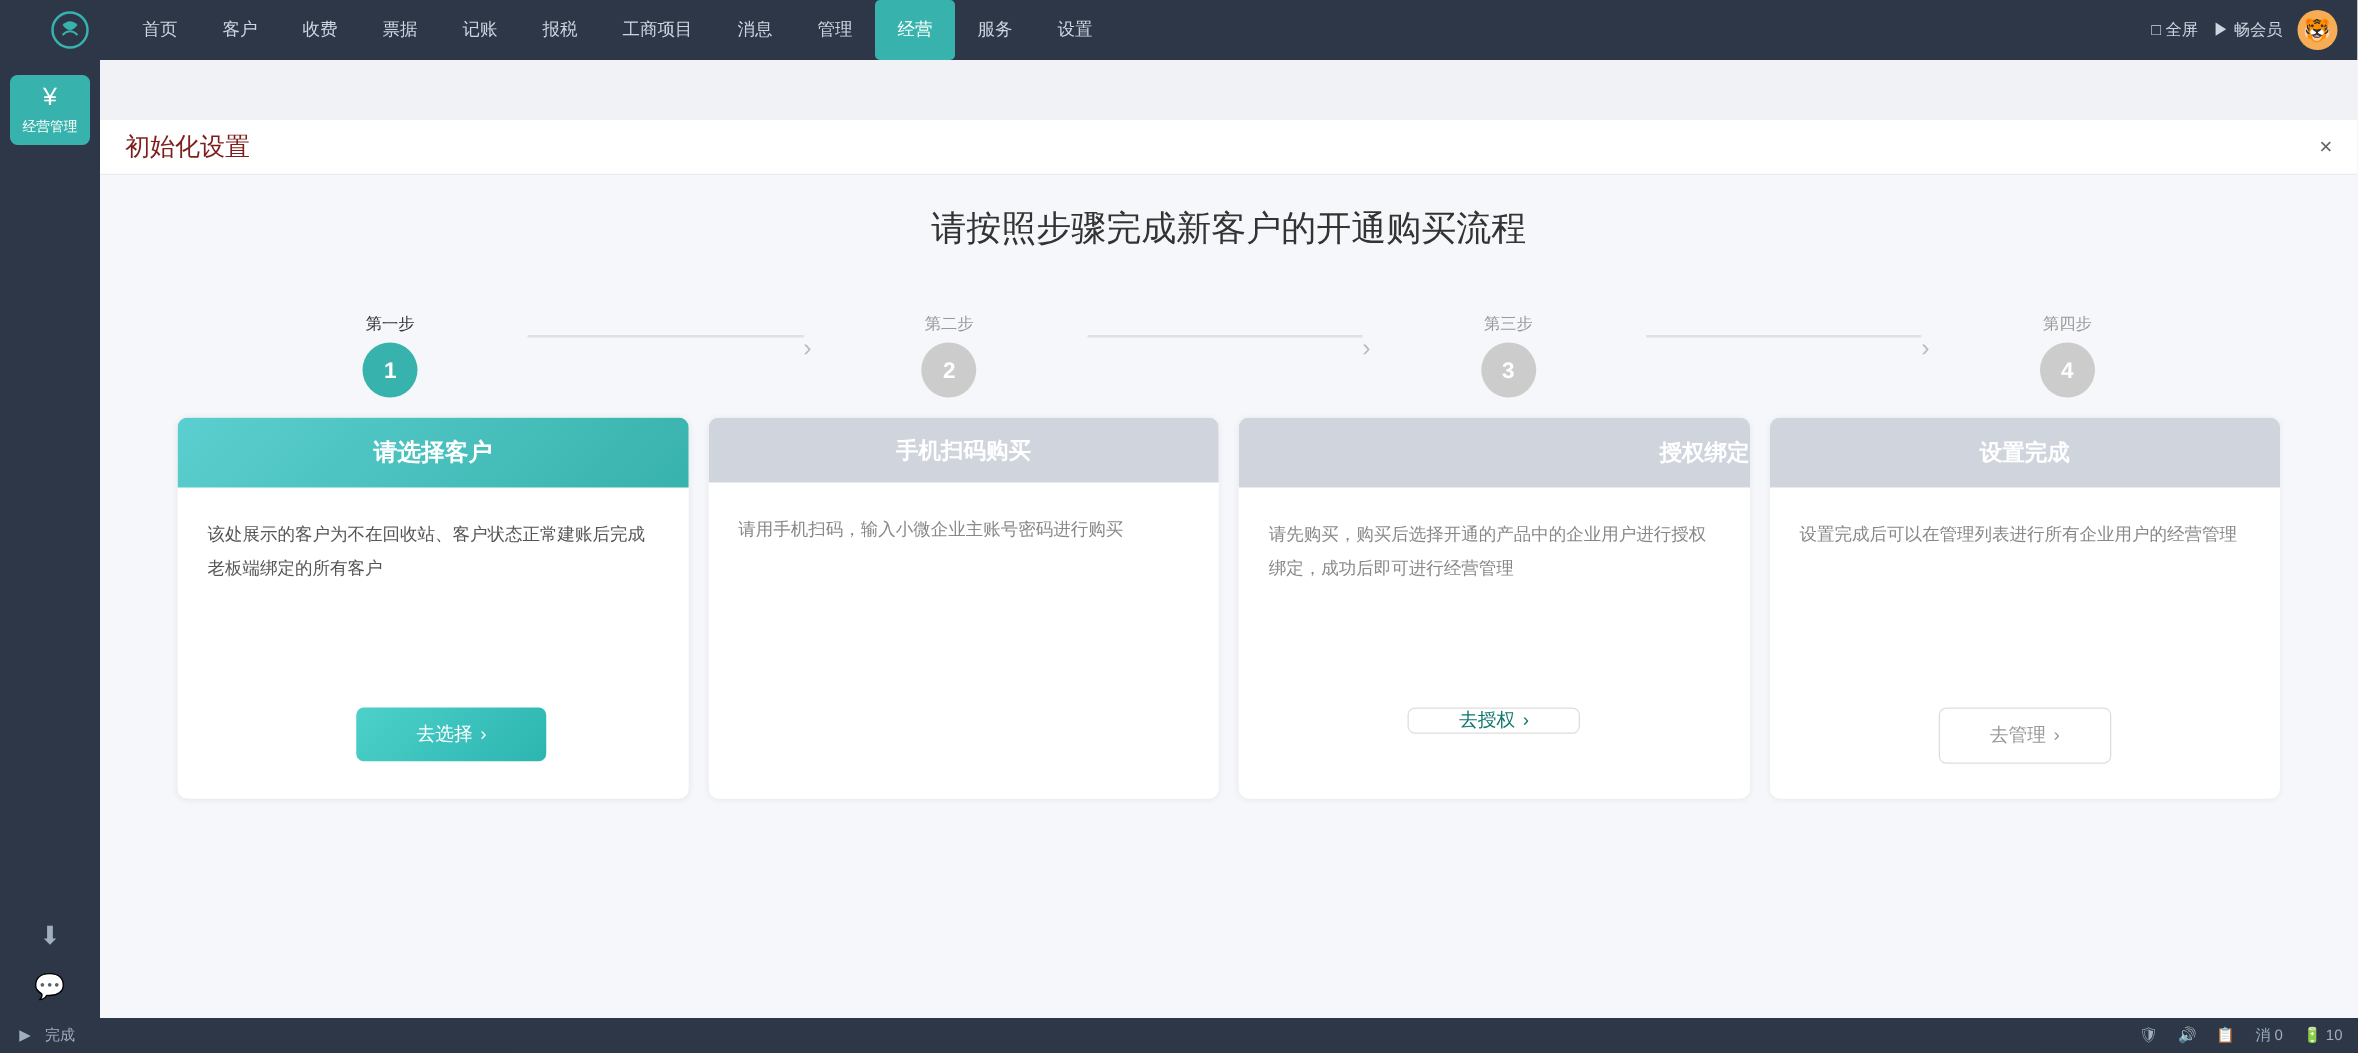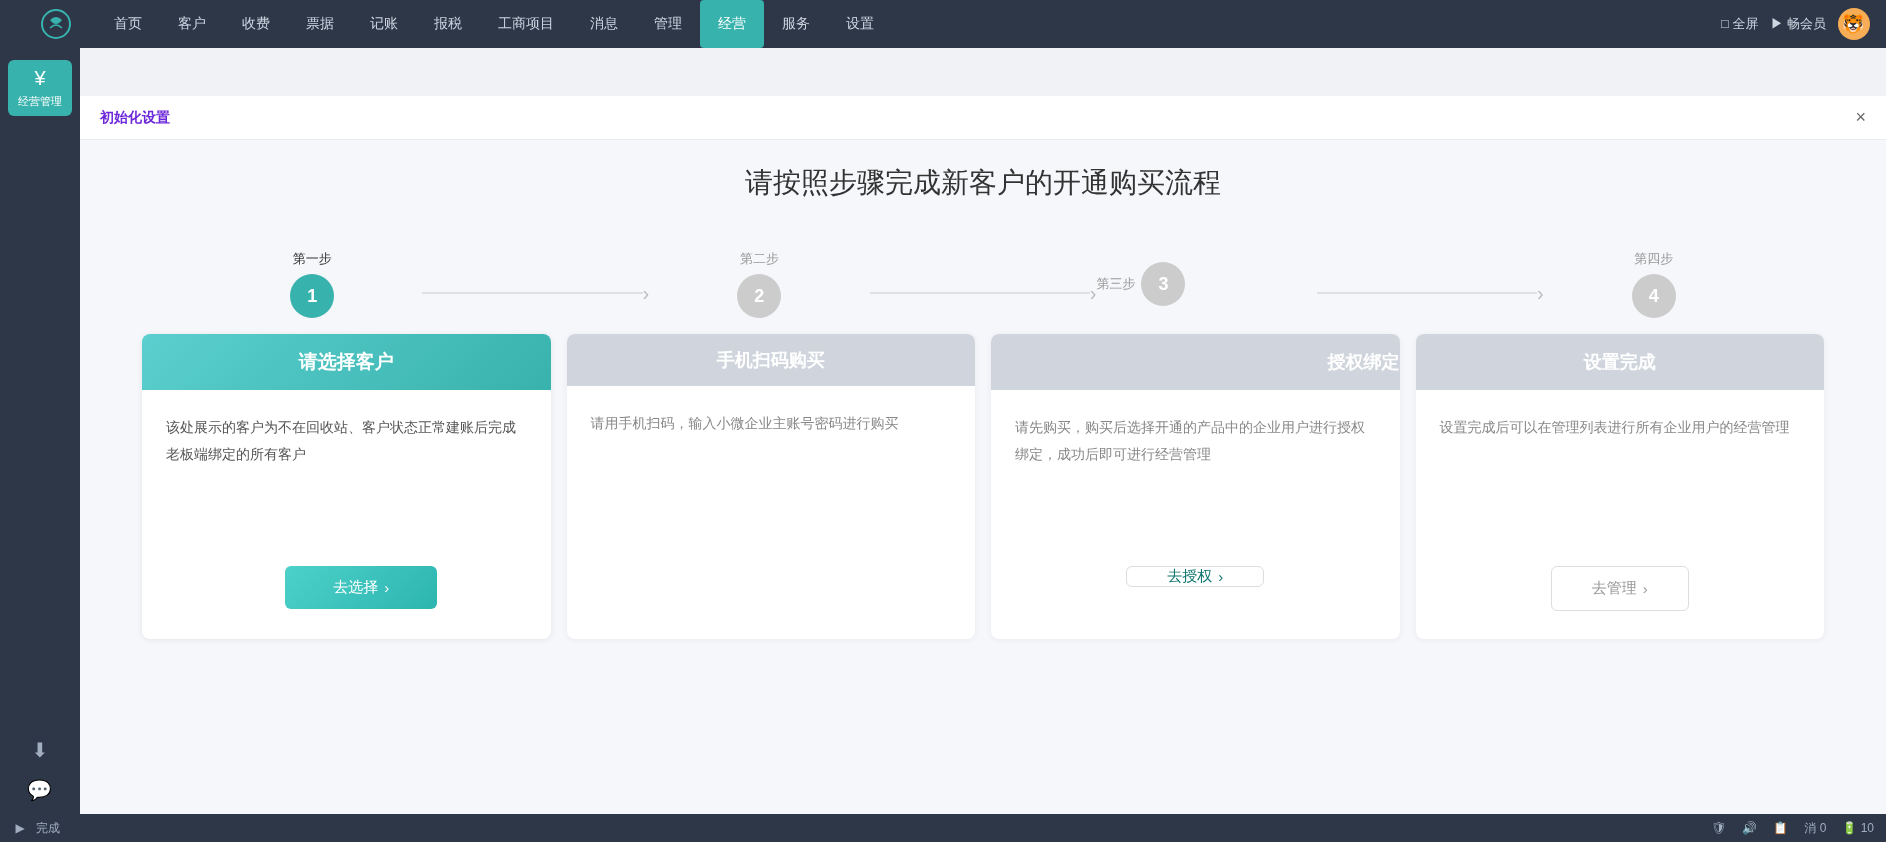--- a/index.html
+++ b/index.html
@@ -105,21 +105,21 @@
     
     .page-header {
       height: 44px;
       background: #fff;
       display: flex; align-items: center;
       padding: 0 20px;
       border-bottom: 1px solid #e8ecf0;
       gap: 8px;
     }
     .page-title {
-      font-size: 14px; color: #6d28d9; font-weight: bold;
+      font-size: 20px; color: #7f1d1d;
     }
     .close-btn {
       margin-left: auto;
       font-size: 18px; color: #666;
       cursor: pointer; background: none; border: none;
     }
 
     
     .content-body {
       padding: 24px 32px;
@@ -210,21 +210,21 @@
   <div class="page-header">
     <span class="page-title">初始化设置</span>
     <button class="close-btn">×</button>
   </div>
 
   <div class="content-body">
     <div class="main-title">请按照步骤完成新客户的开通购买流程</div>
 
     <div style="position: relative; padding: 0 30px;">
 
-      <div style="display: flex; align-items: center; justify-content: space-between; margin-bottom: 16px; padding: 0 60px;">
+      <div style="display: flex; justify-content: space-between; margin-bottom: 16px; padding: 0 60px;">
 
         <div style="display:flex; flex-direction:column; align-items:center; gap:6px; flex:1;">
           <span style="font-size:13px; color:#333;">第一步</span>
           <div style="width:44px;height:44px;border-radius:50%;background:#38b2ac;display:flex;align-items:center;justify-content:center;color:#fff;font-size:18px;font-weight:bold;position:relative;z-index:2;">
             <span>1</span>
           </div>
         </div>
 
         <div style="flex:1;height:2px;background:#e0e0e0;margin-top:18px;"></div>
         <div style="color:#bbb;font-size:20px;margin-top:18px;">›</div>
@@ -232,21 +232,21 @@
         <div style="display:flex; flex-direction:column; align-items:center; gap:6px; flex:1;">
           <span style="font-size:13px; color:#999;">第二步</span>
           <div style="width:44px;height:44px;border-radius:50%;background:#ccc;display:flex;align-items:center;justify-content:center;color:#fff;font-size:18px;font-weight:bold;position:relative;z-index:2;">
             <span>2</span>
           </div>
         </div>
 
         <div style="flex:1;height:2px;background:#e0e0e0;margin-top:18px;"></div>
         <div style="color:#bbb;font-size:20px;margin-top:18px;">›</div>
 
-        <div style="display:flex; flex-direction:row; align-items:center; gap:6px; flex:1;">
+        <div style="display:flex; flex-direction:column; align-items:center; gap:6px; flex:1;">
           <span style="font-size:13px; color:#999;">第三步</span>
           <div style="width:44px;height:44px;border-radius:50%;background:#ccc;display:flex;align-items:center;justify-content:center;color:#fff;font-size:18px;font-weight:bold;position:relative;z-index:2;">
             <span>3</span>
           </div>
         </div>
 
         <div style="flex:1;height:2px;background:#e0e0e0;margin-top:18px;"></div>
         <div style="color:#bbb;font-size:20px;margin-top:18px;">›</div>
 
         <div style="display:flex; flex-direction:column; align-items:center; gap:6px; flex:1;">

